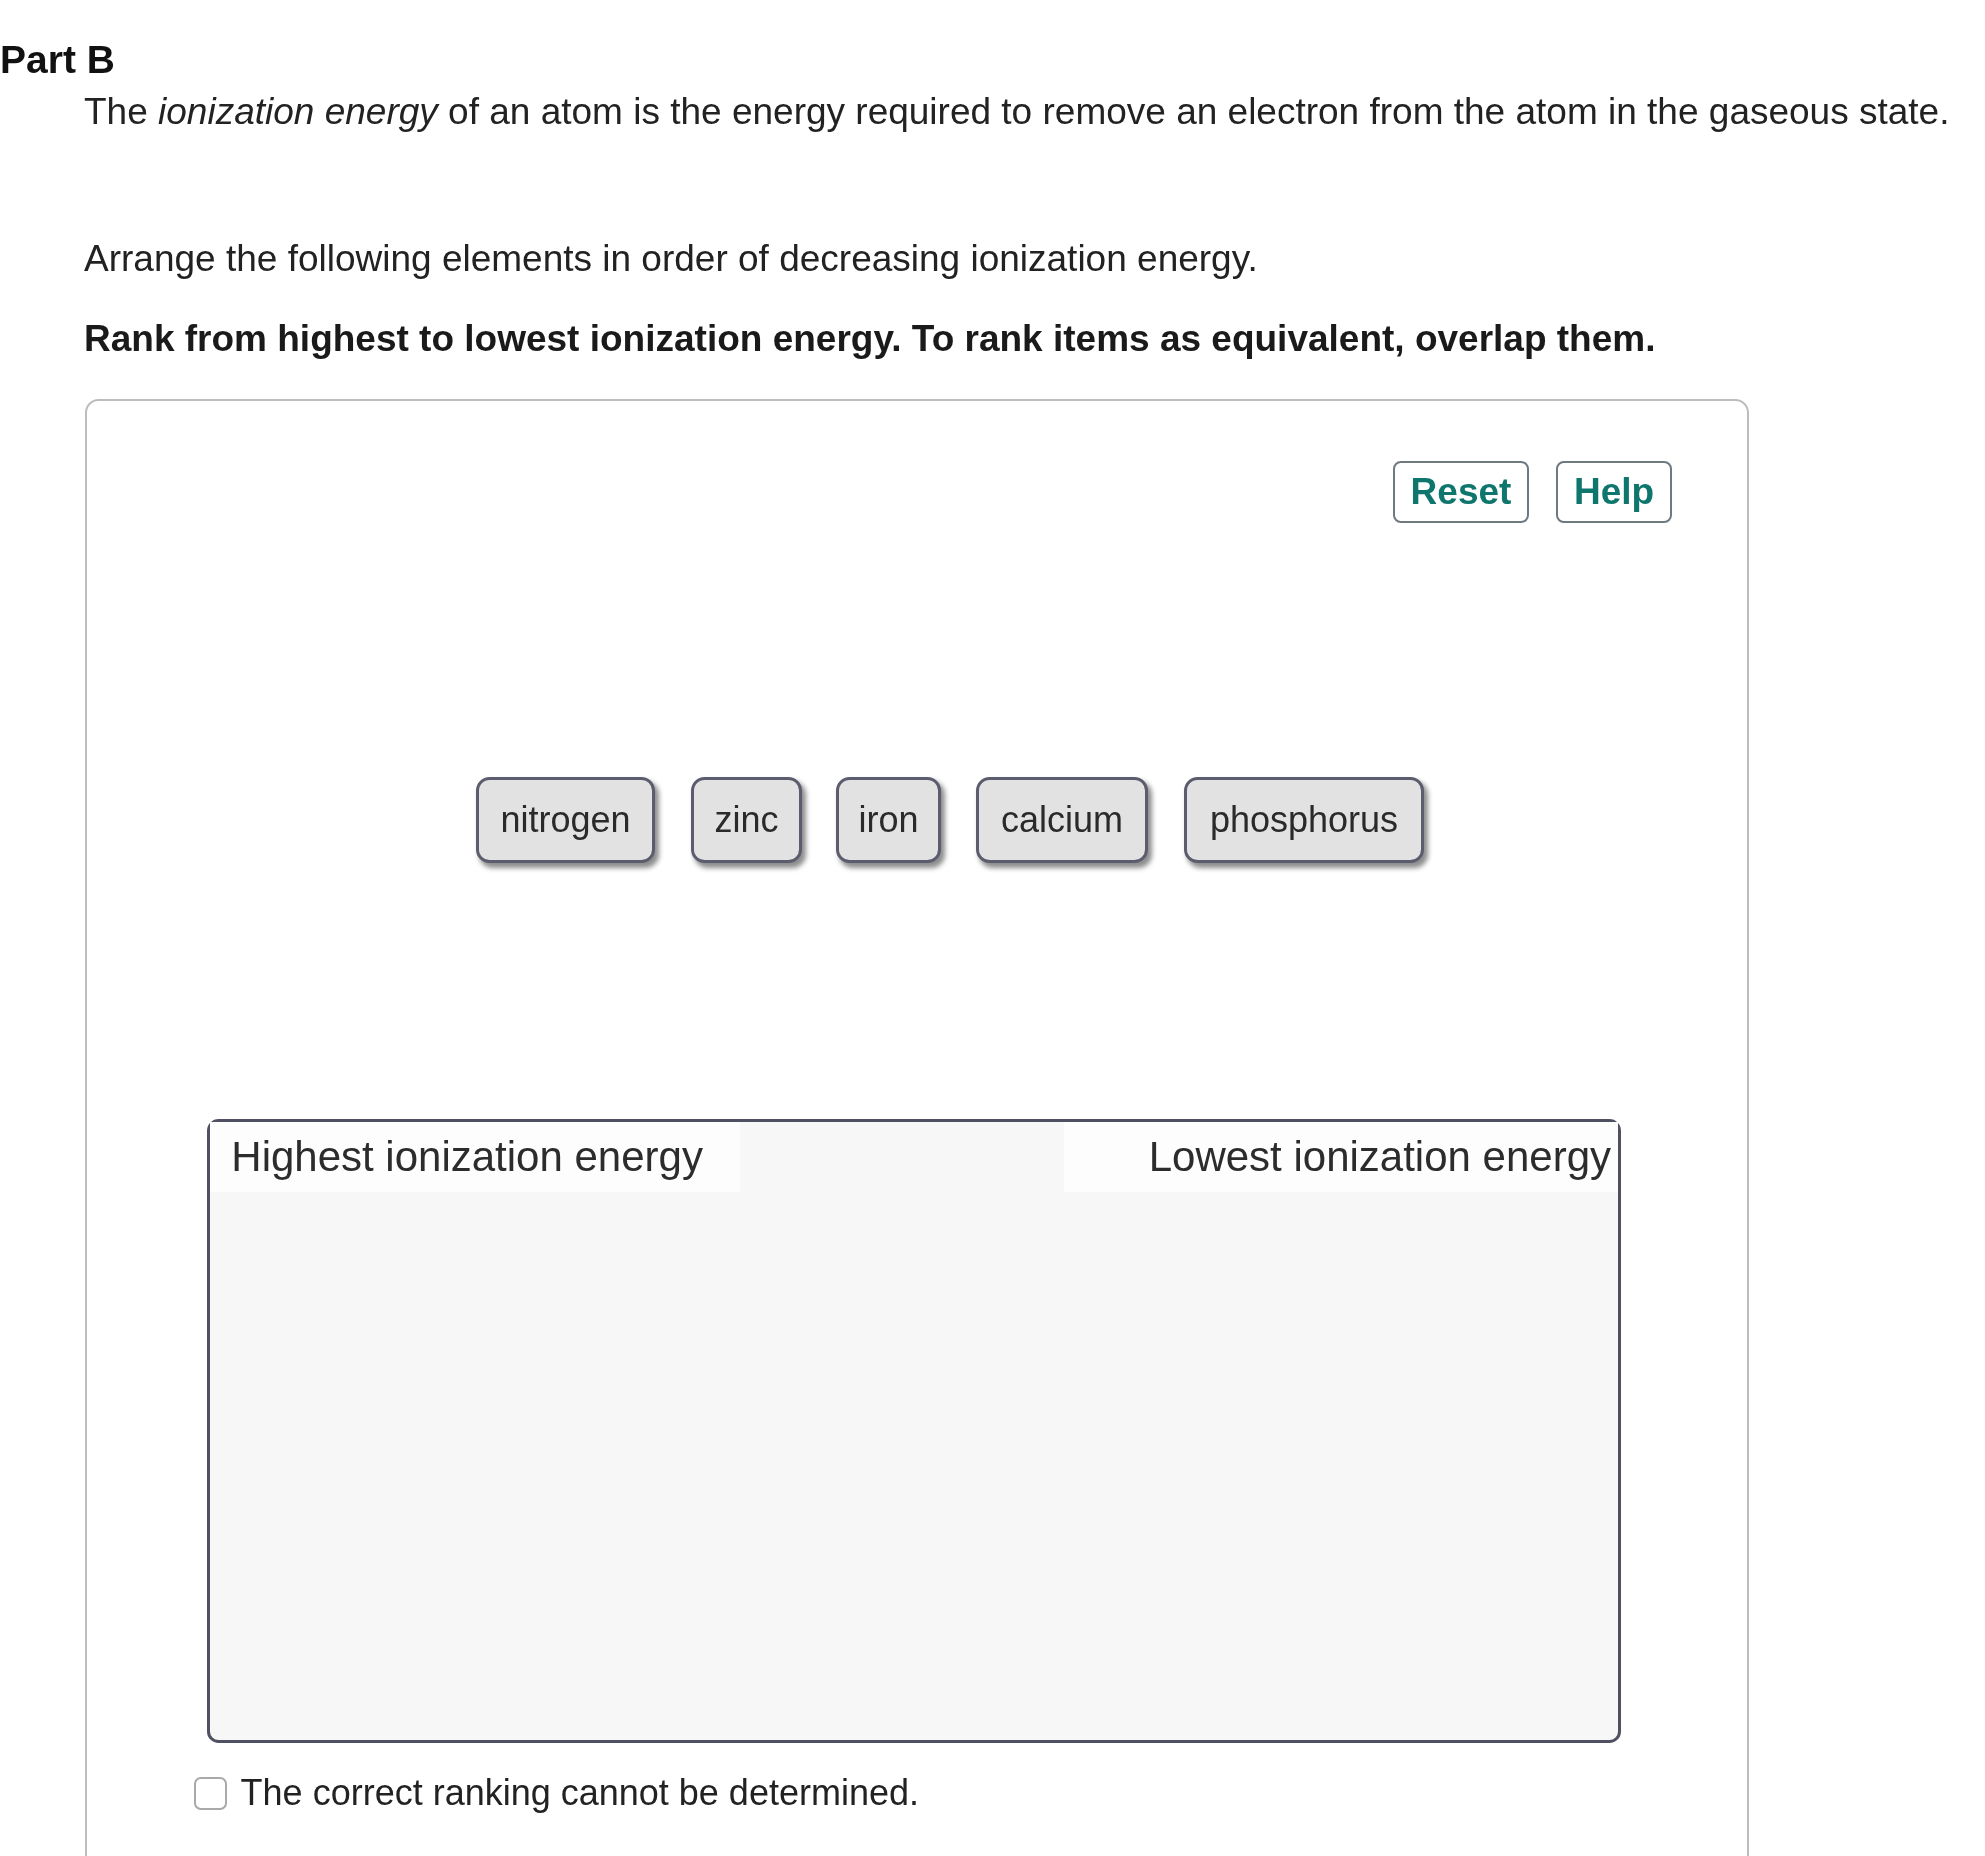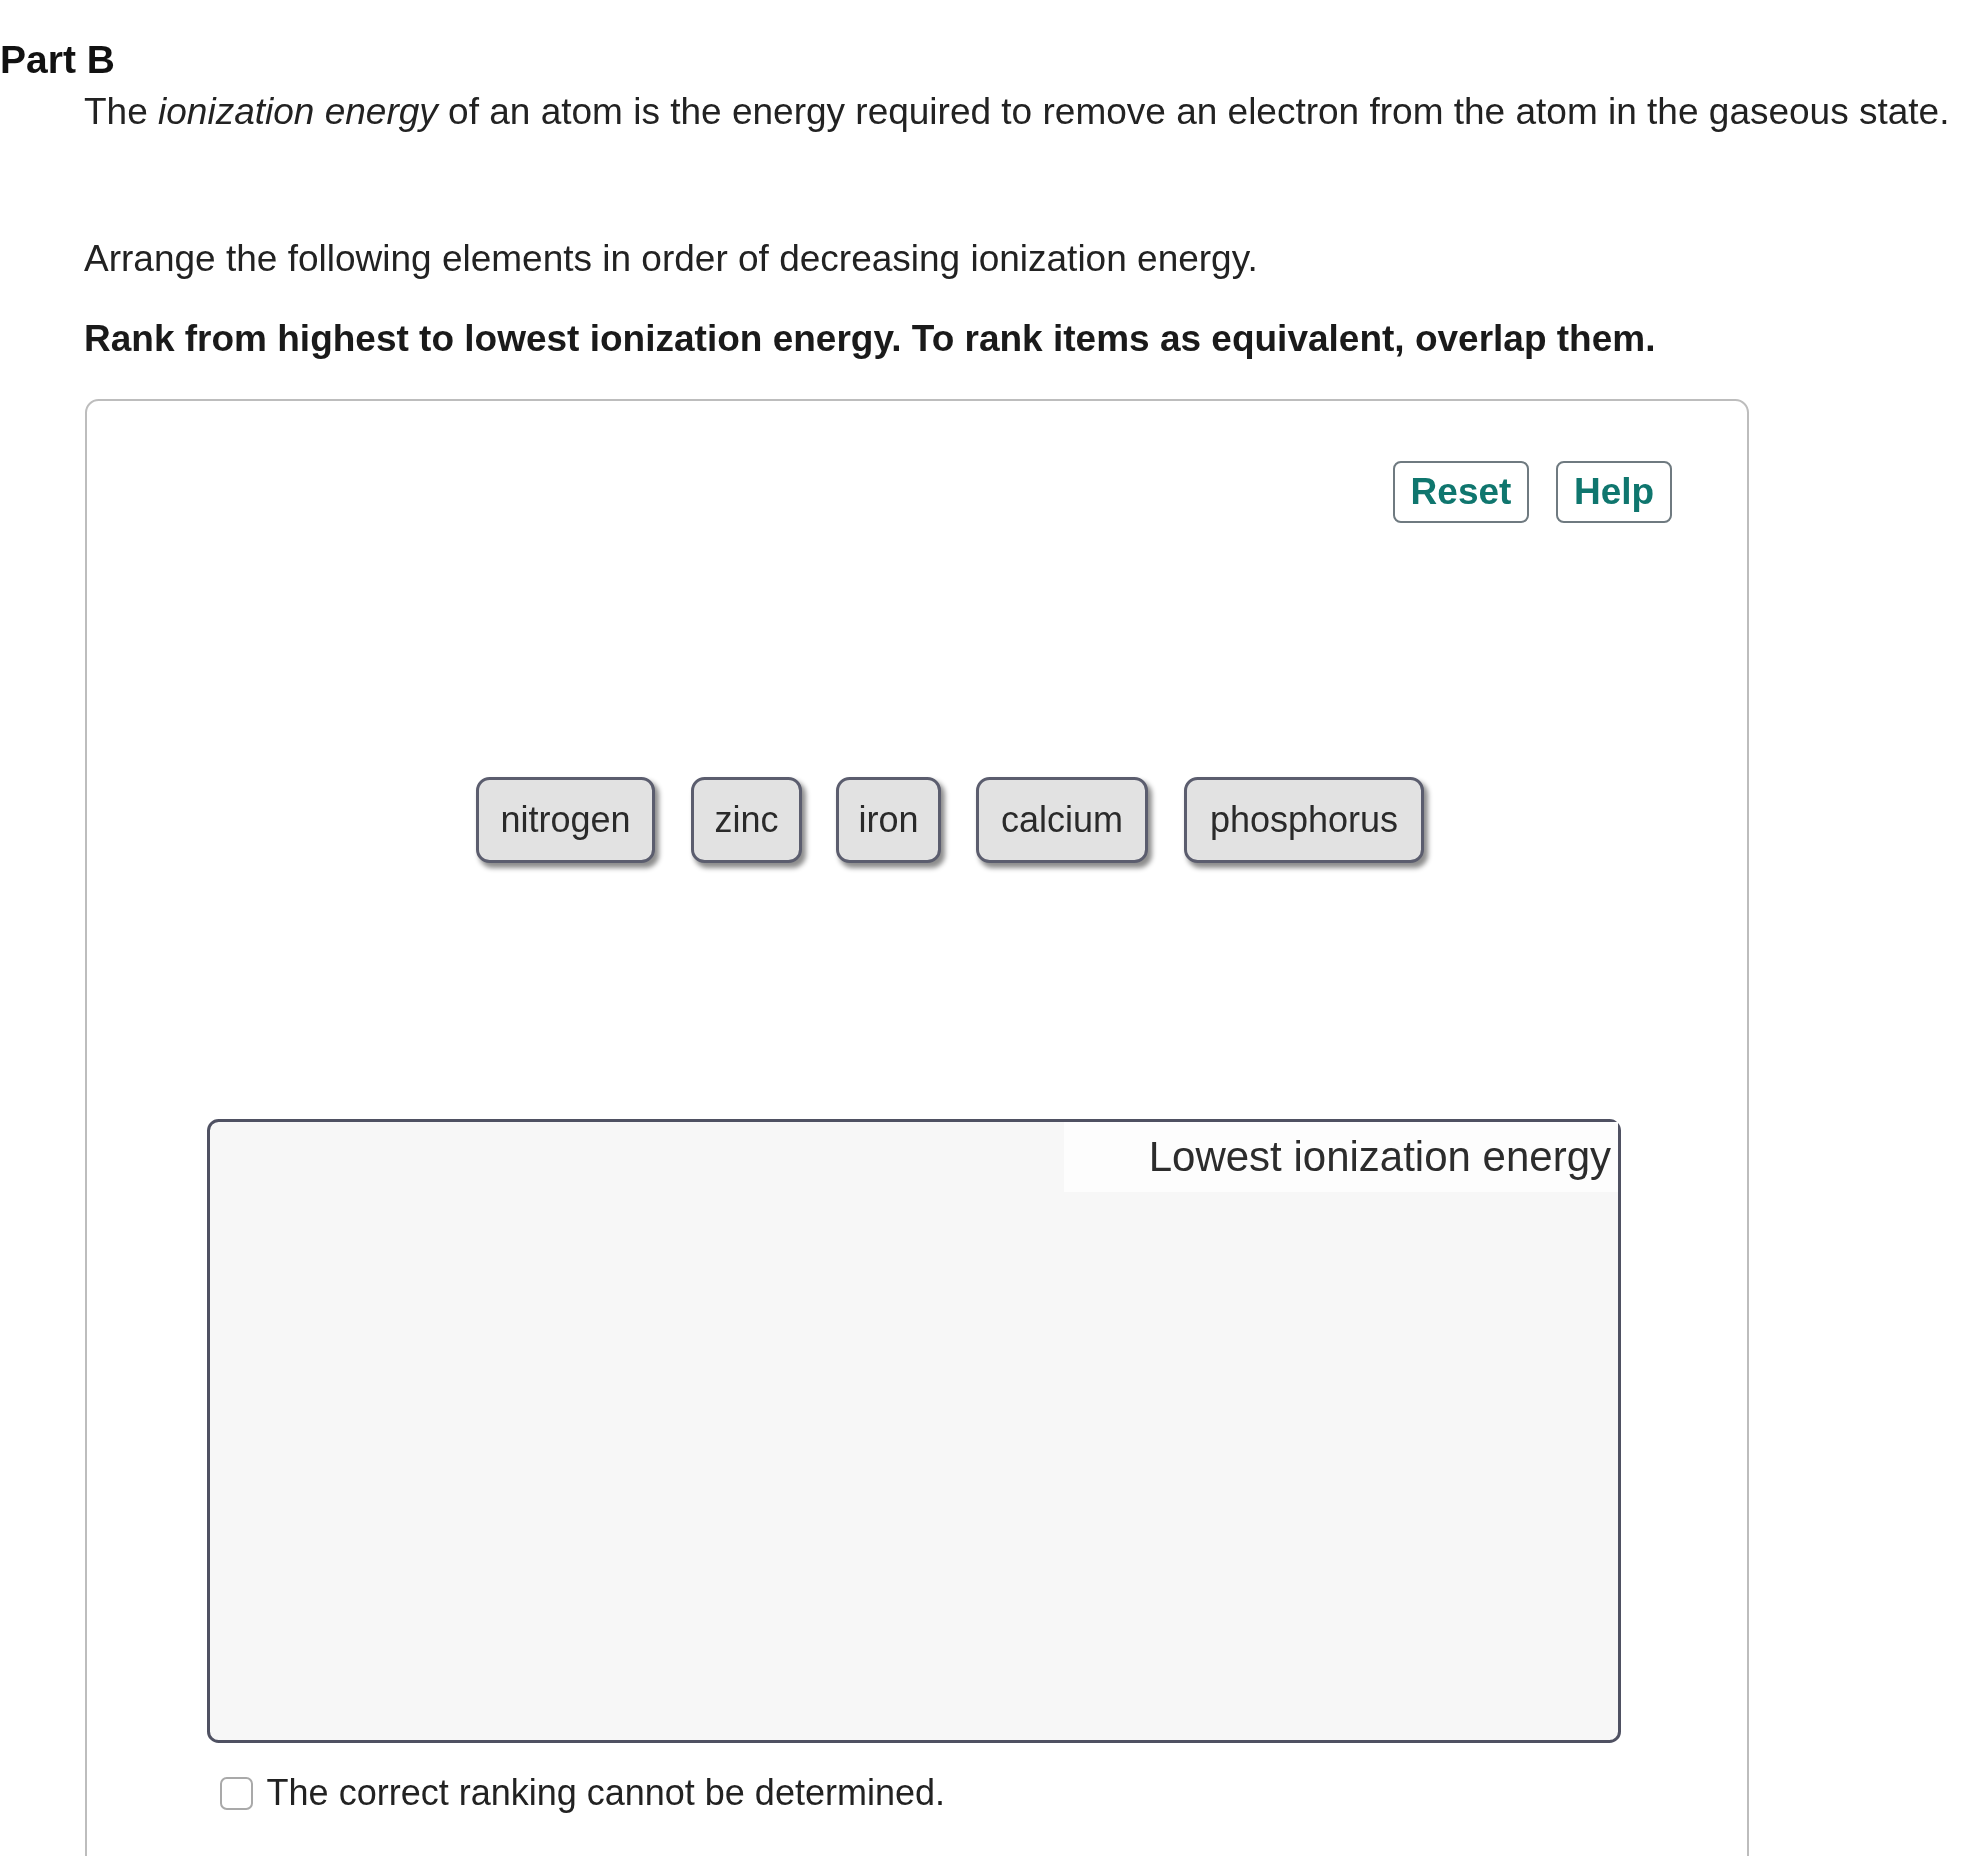--- a/index.html
+++ b/index.html
@@ -58,21 +58,21 @@
   }
   .rank-label {
     position: absolute; top: 0; height: 70px;
     background: #fdfdfd;
     font-size: 42px; color: #2c2c2c;
     display: flex; align-items: center;
   }
   .rank-label.left { left: 0; padding-left: 21.3px; padding-right: 19.4px; width: 530px; box-sizing: border-box; }
   .rank-label.right { right: 0; padding-left: 21.3px; padding-right: 7px; width: 554px; box-sizing: border-box; justify-content: flex-end; }
   .cb-row {
-    position: absolute; left: 220px; top: 1772px;
+    position: absolute; left: 194px; top: 1772px;
     display: flex; align-items: center;
   }
   .checkbox {
     width: 33px; height: 33px; box-sizing: border-box;
     border: 2.9px solid #a9a9a9; border-radius: 6.8px; background: #fff;
     margin-right: 13.6px; cursor: pointer;
   }
   .cb-label { font-size: 36px; color: #222; }
 </style>
 </head>
@@ -91,20 +91,21 @@
 <div class="btn btn-reset">Reset</div>
 <div class="btn btn-help">Help</div>
 
 <div class="chip" style="left:442px;width:179px;">nitrogen</div>
 <div class="chip" style="left:657px;width:111px;">zinc</div>
 <div class="chip" style="left:802px;width:105px;">iron</div>
 <div class="chip" style="left:942px;width:172px;">calcium</div>
 <div class="chip" style="left:1150px;width:240px;">phosphorus</div>
 
 <div class="rank-box">
+  <div class="rank-label left">Highest ionization energy</div>
   <div class="rank-label right">Lowest ionization energy</div>
 </div>
 
 <div class="cb-row">
   <div class="checkbox"></div>
   <span class="cb-label">The correct ranking cannot be determined.</span>
 </div>
 
 
 </body></html>

